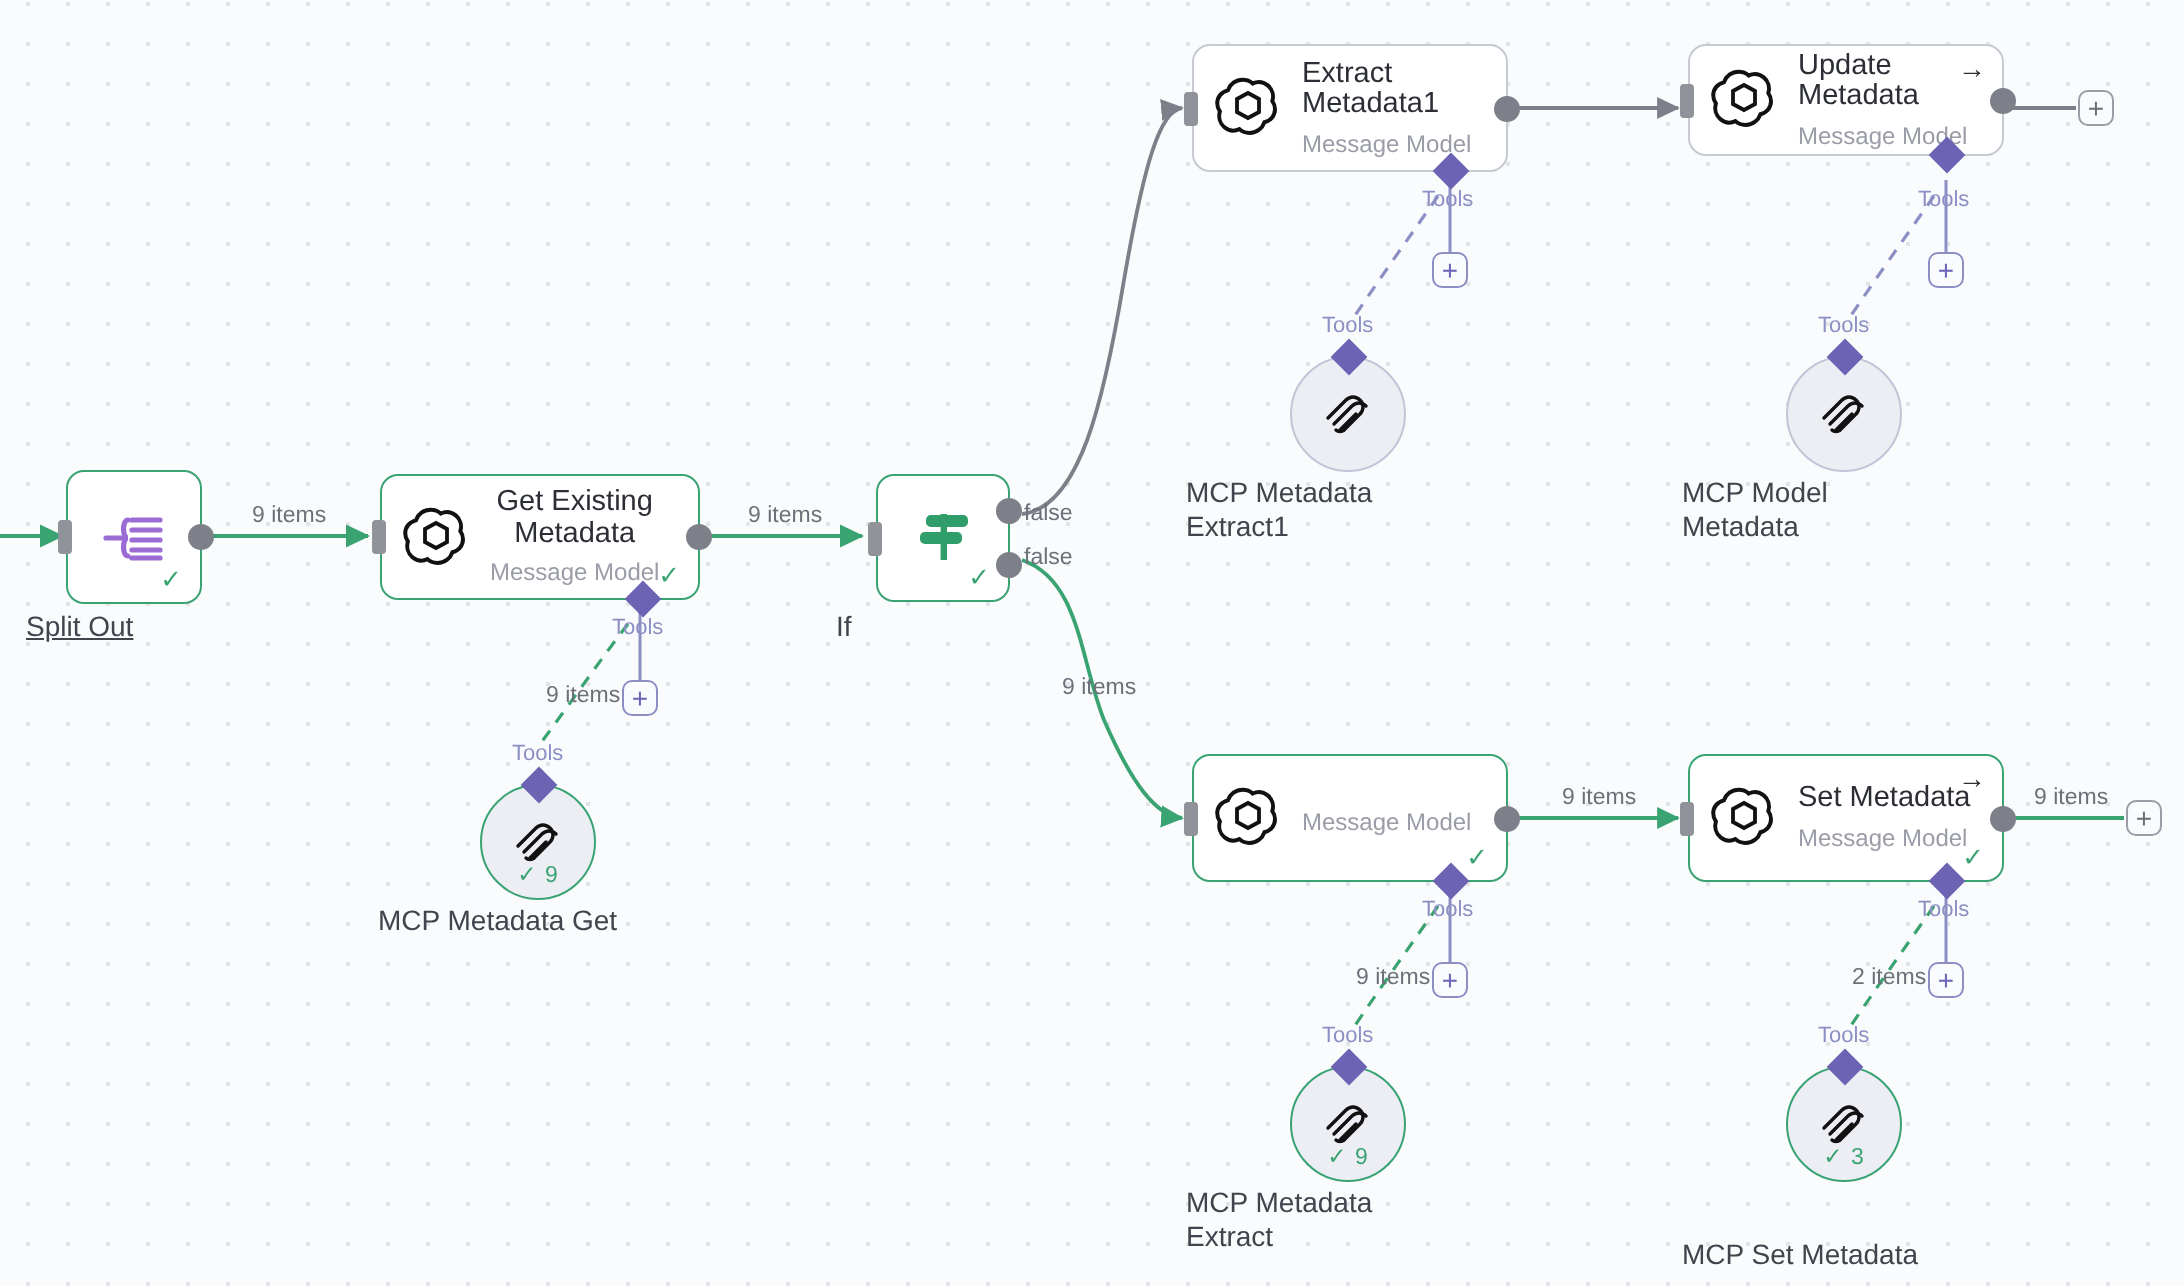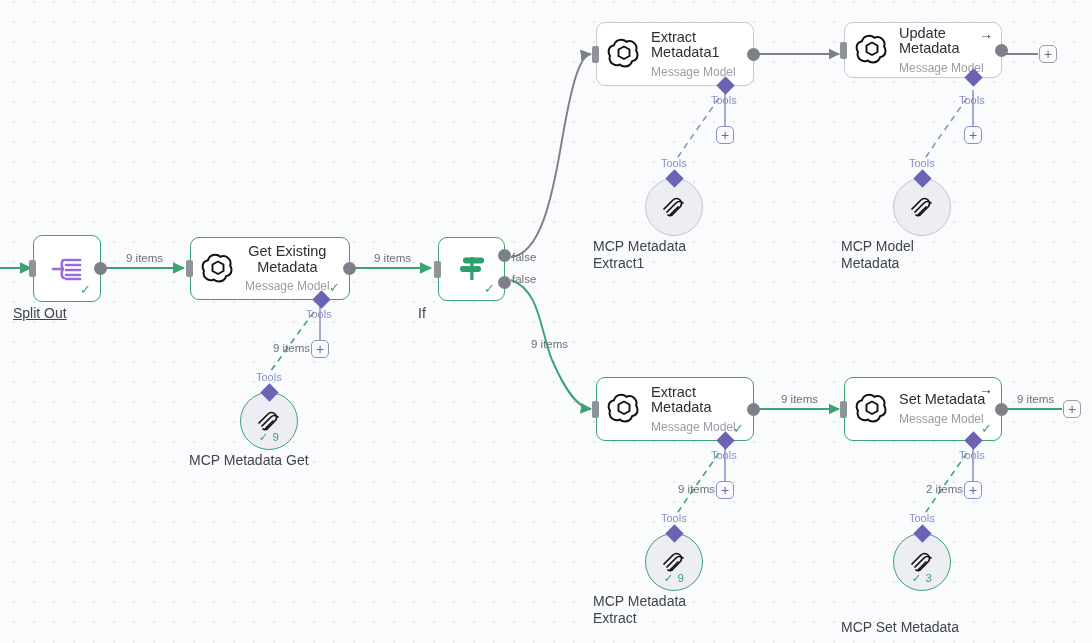--- a/index.html
+++ b/index.html
@@ -274,21 +274,20 @@
       <span class="oai">
         <svg viewBox="0 0 34 34" width="34" height="34">
           <path d="M17,3 C13.3,3 10.3,5.3 9.2,8.6 C6,9.3 3.6,12 3.6,15.4 C3.6,17 4.1,18.5 5,19.7
                    C4.1,22.7 5,26 7.4,28 C9.7,29.9 12.8,30.2 15.3,29 C16.7,30.3 18.6,31 20.6,31
                    C24.3,31 27.3,28.7 28.4,25.4 C31.6,24.7 34,22 34,18.6 C34,17 33.5,15.5 32.6,14.3
                    C33.5,11.3 32.6,8 30.2,6 C27.9,4.1 24.8,3.8 22.3,5 C20.9,3.7 19,3 17,3 Z" transform="translate(-1.8,0) scale(0.95)" fill="none" stroke="#111" stroke-width="2.1"></path>
           <path d="M11.5,12.5 L17,9.5 L22.5,12.5 L22.5,19 L17,22 L11.5,19 Z" fill="none" stroke="#111" stroke-width="1.9"></path>
         </svg>
       </span>
       <span class="ntext">
-        <span class="ntitle">Extract Metadata</span>
         <span class="nsub">Message Model</span>
       </span>
     </div>
     <span class="check">✓</span>
     <span class="port-out"></span>
     <span class="diamond" style="left:122px; bottom:-6.5px;"></span>
   </div>
   <span class="toolslabel" style="left:711px; top:449px;">Tools</span>
   <div class="plusbtn" style="left:716px; top:481px;">+</div>
   <span class="edgelabel" style="left:678px; top:483px;">9 items</span>

